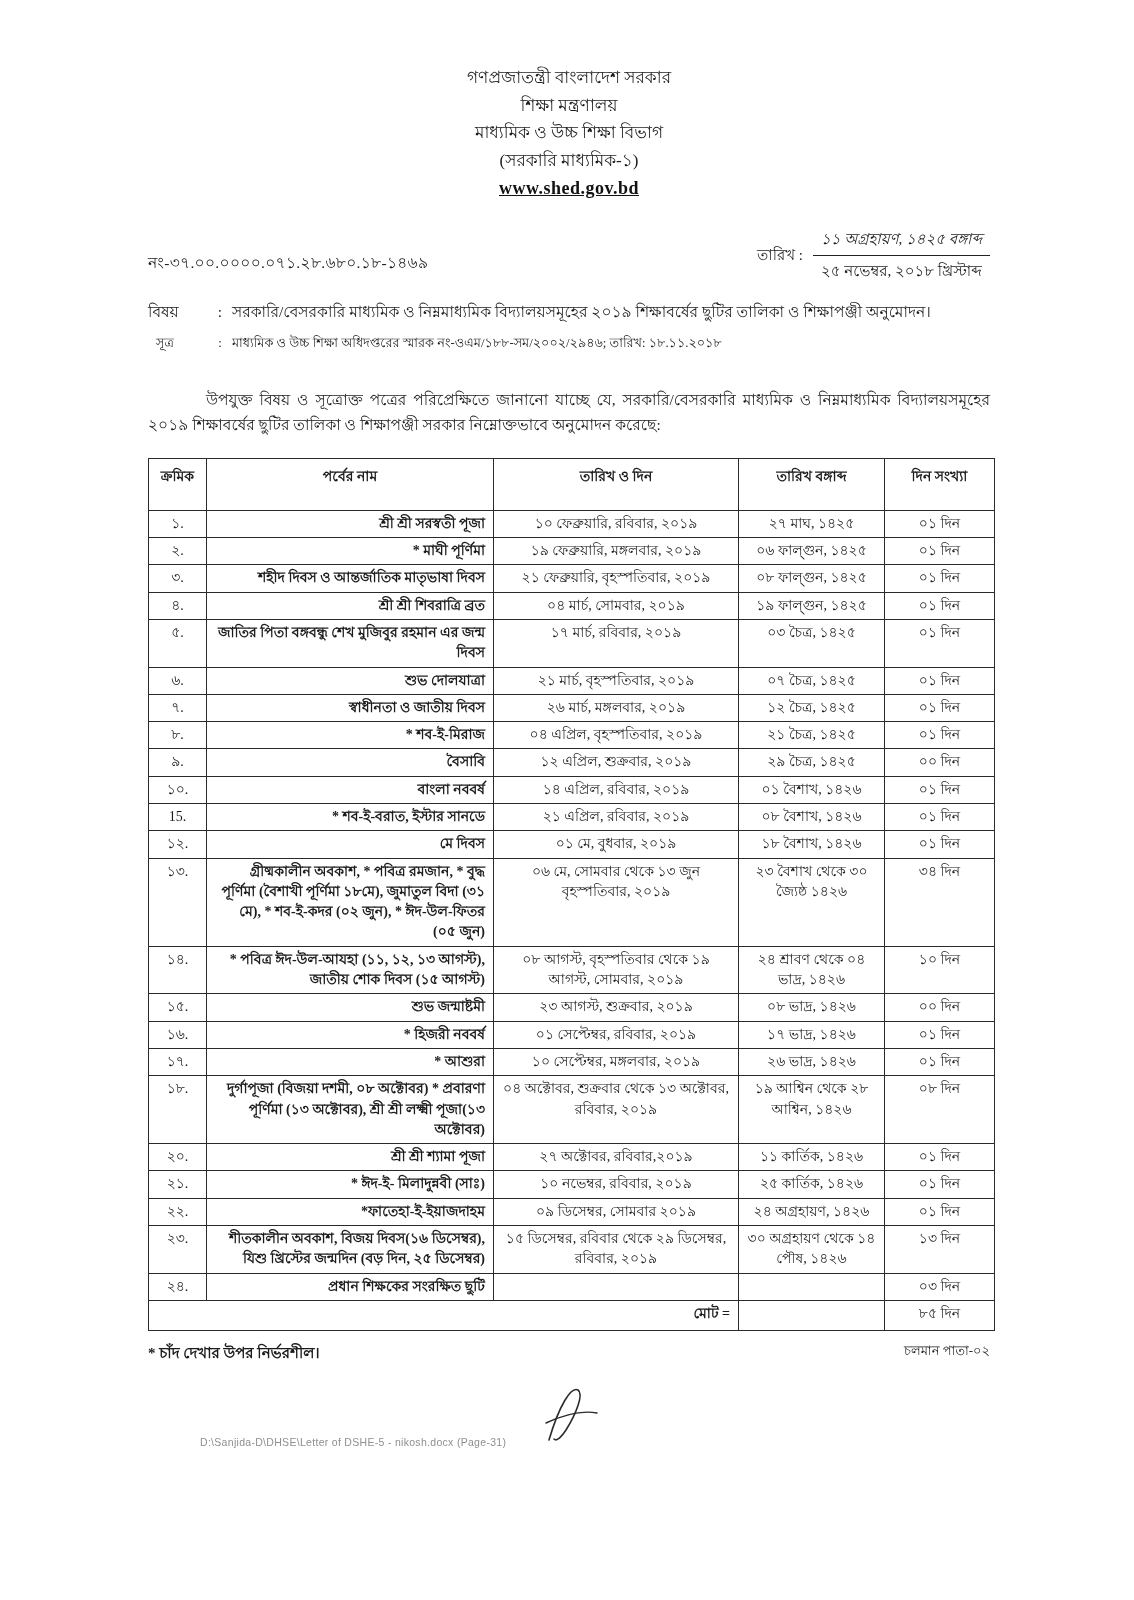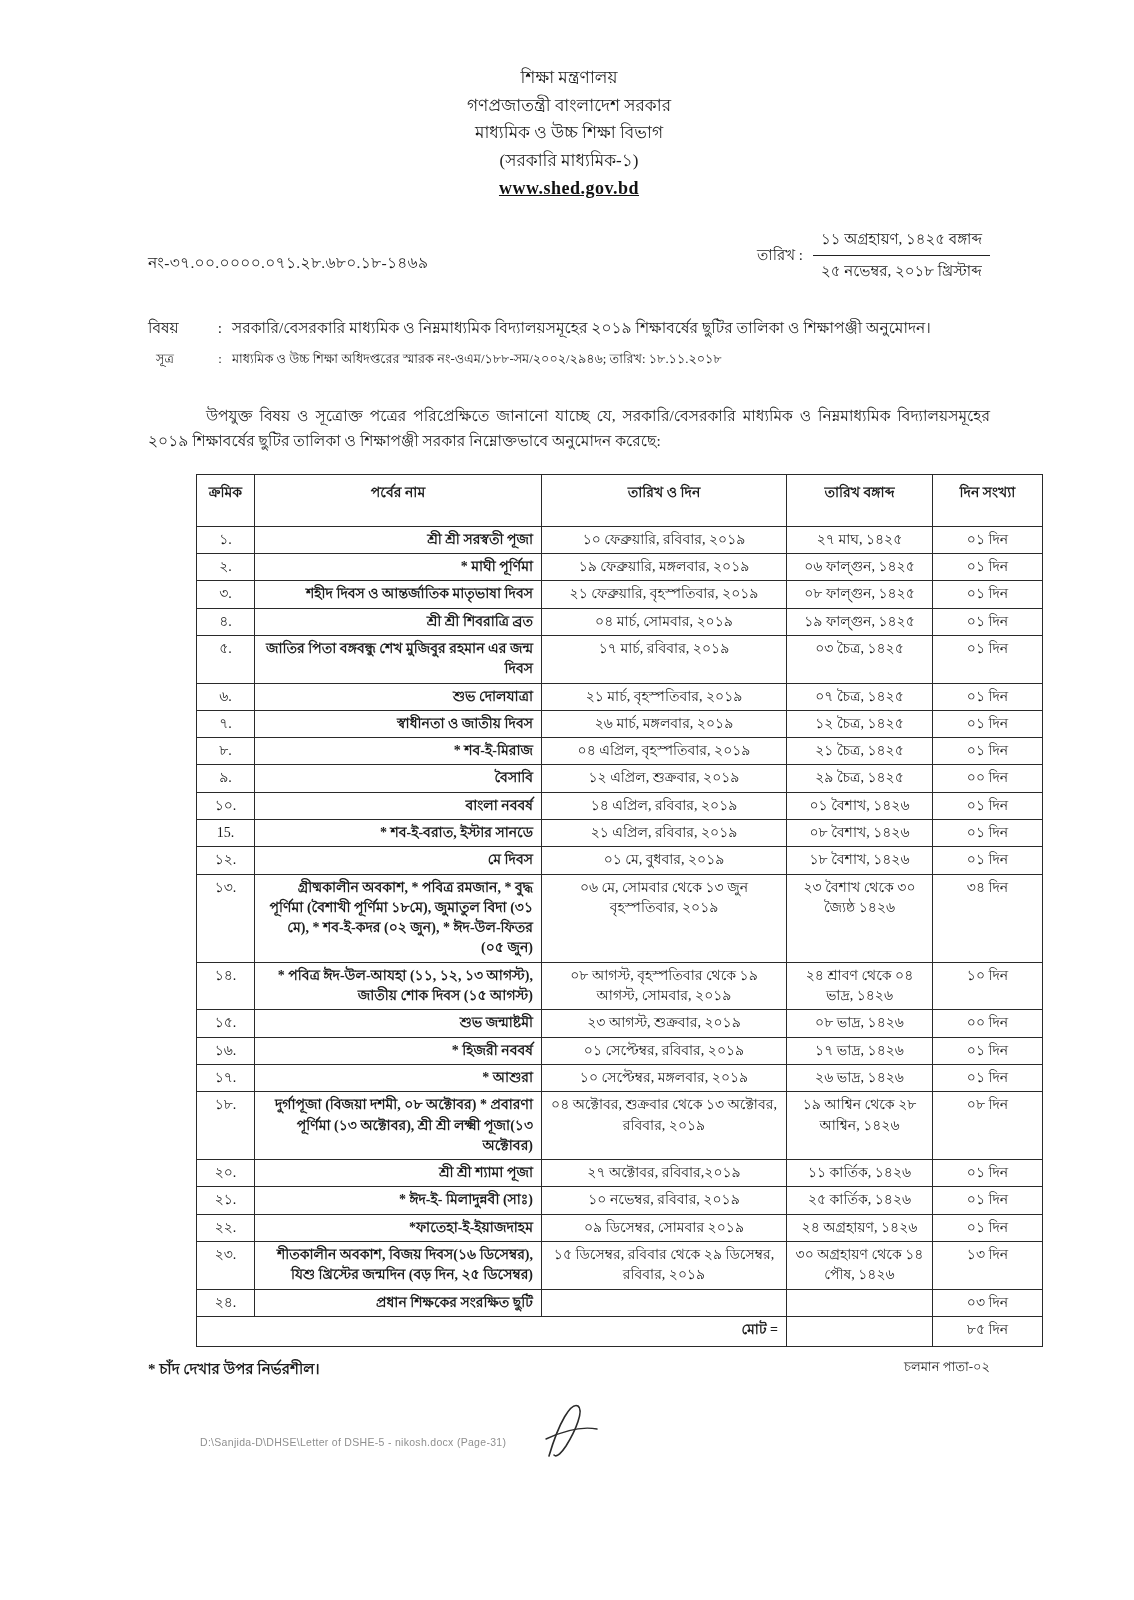--- a/index.html
+++ b/index.html
@@ -17,33 +17,33 @@
   .letterhead .lh-line { display:block; }
   .letterhead .website {
     display:inline-block; margin-top:0; font-size:18px; font-weight:bold;
     text-decoration:underline; color:#111; letter-spacing:0.5px; cursor:pointer;
   }
   
   .memo-row { display:flex; justify-content:space-between; align-items:center; margin-top:24px; font-size:15.5px; }
   .memo-no { letter-spacing:0.3px;margin-top:16px; }
   .date-block { display:flex; align-items:center; gap:10px; font-size:15px; }
   .date-stack { display:inline-block; text-align:left; }
-  .date-stack .top { display:block; border-bottom:1.5px solid #222; padding:0 8px 3px 8px; }
+  .date-stack .top { display:block; border-bottom:1.5px solid #222; padding:0 8px 3px 8px;font-style:italic; }
   .date-stack .bottom { display:block; padding:3px 8px 0 8px; }
   
-  .label-row { display:flex; margin-top:32px; font-size:15.5px; line-height:1.55; }
+  .label-row { display:flex; margin-top:16px; font-size:15.5px; line-height:1.55; }
   .label-row .lbl { width:60px; flex:none; }
   .label-row .colon { width:24px; flex:none; text-align:center; }
   .label-row .txt { flex:1; text-align:justify; }
   .ref-row { font-size:12.8px; margin-top:10px; padding-left:8px; }
   .ref-row .lbl { width:52px; }
   
   .body-para { margin-top:34px; font-size:15.5px; line-height:1.6; text-align:justify; text-indent:58px; }
   
-  table.holiday { border-collapse:collapse; width:100%; margin-top:20px; font-size:14px; table-layout:fixed;margin-left:48px; }
+  table.holiday { border-collapse:collapse; width:100%; margin-top:20px; font-size:14px; table-layout:fixed; }
   table.holiday th, table.holiday td {
     border:1px solid #2a2a2a; padding:3px 8px; vertical-align:top; line-height:1.45;
   }
   table.holiday th { font-weight:bold; text-align:center; vertical-align:top; padding-top:8px; height:52px; }
   td.c { text-align:center; }
   td.name { text-align:right;font-weight:bold; }
   tr.total-row td { height:30px; }
   .total-label { text-align:right; font-weight:bold; padding-right:16px; vertical-align:middle; }
   
   .foot-row { display:flex; justify-content:space-between; margin-top:10px; font-size:15px;gap:36px; }
@@ -55,22 +55,22 @@
     font-size:10.5px; color:#8f8f8f; font-family:"Liberation Sans","DejaVu Sans",sans-serif;
     letter-spacing:0.3px;
   }
 </style>
 </head>
 <body>
 
 <div class="page">
 
   <div class="letterhead">
+    <span class="lh-line">গণপ্রজাতন্ত্রী বাংলাদেশ সরকার</span>
     <span class="lh-line">শিক্ষা মন্ত্রণালয়</span>
-    <span class="lh-line">গণপ্রজাতন্ত্রী বাংলাদেশ সরকার</span>
     <span class="lh-line">মাধ্যমিক ও উচ্চ শিক্ষা বিভাগ</span>
     <span class="lh-line">(সরকারি মাধ্যমিক-১)</span>
     <span class="website">www.shed.gov.bd</span>
   </div>
 
   <div class="memo-row">
     <span class="memo-no">নং-৩৭.০০.০০০০.০৭১.২৮.৬৮০.১৮-১৪৬৯</span>
     <span class="date-block">
       <span class="date-label">তারিখ :</span>
       <span class="date-stack">

